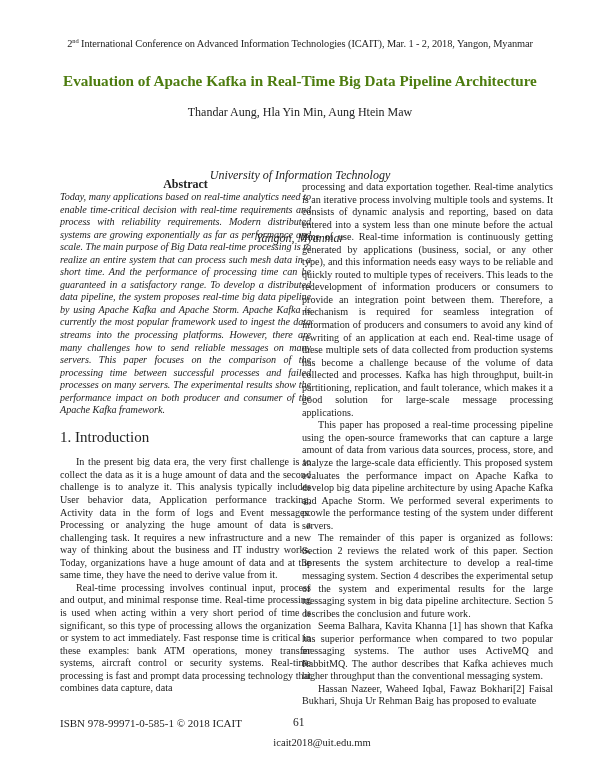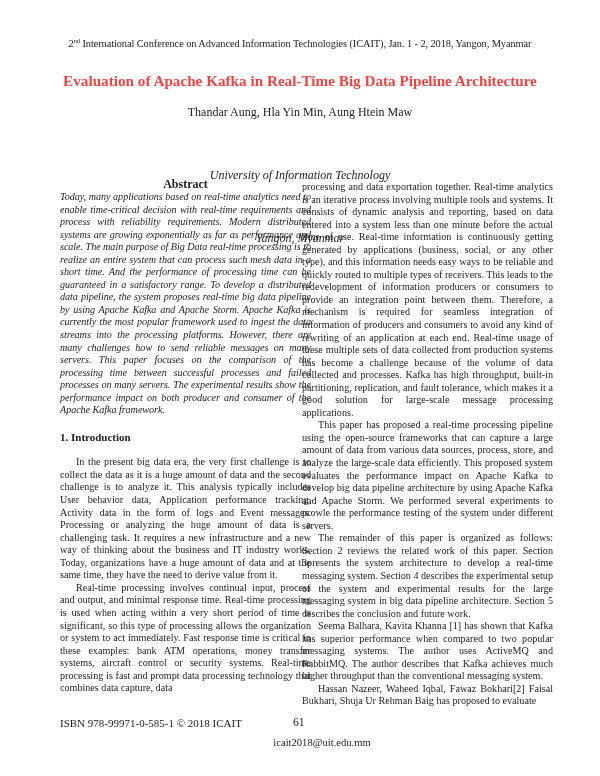--- a/index.html
+++ b/index.html
@@ -1,40 +1,40 @@
 <!DOCTYPE html>
 <html><head>
 <meta charset="utf-8">
 <style>
   html, body { margin:0; padding:0; background:#ffffff; }
   body { width:600px; height:776px; position:relative; overflow:hidden;
          font-family:"Liberation Serif", "DejaVu Serif", serif; color:#222; }
   .conf { position:absolute; top:37px; left:0; width:600px; text-align:center; font-size:10.4px; color:#222; letter-spacing:-0.1px; }
   .conf sup { font-size:6.5px; }
-  .title { position:absolute; top:72px; left:0; width:600px; text-align:center; font-size:15.2px; font-weight:bold; color:#ef4444; }
+  .title { position:absolute; top:72px; left:0; width:600px; text-align:center; font-size:15.2px; font-weight:bold; color:#4d7c0f; }
   .authors { position:absolute; top:104px; left:0; width:600px; text-align:center; font-size:12px; line-height:17px; }
   .authors .it { font-style:italic;margin-top:46px; }
   .col { position:absolute; top:177px; width:251px; font-size:10.15px; line-height:12.55px; text-align:justify; }
   .col.left { left:60px; }
   .col.right { left:302px; top:181px; }
   .col p { margin:0; text-indent:0; }
   .col p.ind { text-indent:16px; }
   .abs-h { text-align:center; font-weight:bold; font-size:12px; margin:0 0 2px 0; line-height:14px; }
   .abs-text { font-style:italic; letter-spacing:-0.05px; }
   .kw { margin-top:13px !important; font-size:10.2px; }
   .kw b { font-size:12px; }
-  .sec-h { font-weight:bold; font-size:11px; margin:14px 0 13px 0 !important; text-align:left; }
+  .sec-h { font-weight:normal; font-size:15px; margin:14px 0 13px 0 !important; text-align:left; }
   .footer-isbn { position:absolute; top:717px; left:60px; font-size:11px; }
   .footer-page { position:absolute; top:716px; left:293px; font-size:11.5px; }
   .footer-mail { position:absolute; top:737px; left:0; width:600px; text-align:center; font-size:10.6px;padding-left:22px; }
 </style>
 </head>
 <body>
 
-<div class="conf"><span>2</span><sup>nd</sup><span> International Conference on Advanced Information Technologies (ICAIT), Jan. 1  - 2, 2018, Yangon, Myanmar</span></div>
+<div class="conf"><span>2</span><sup>nd</sup><span> International Conference on Advanced Information Technologies (ICAIT), Mar. 1  - 2, 2018, Yangon, Myanmar</span></div>
 
 <div class="title">Evaluation of Apache Kafka in Real-Time Big Data Pipeline Architecture</div>
 
 <div class="authors">
   <div>Thandar Aung, Hla Yin Min, Aung Htein Maw</div>
   <div class="it">University of Information Technology</div>
   <div class="it">Yangon, Myanmar</div>
 </div>
 
 <div class="col left">

